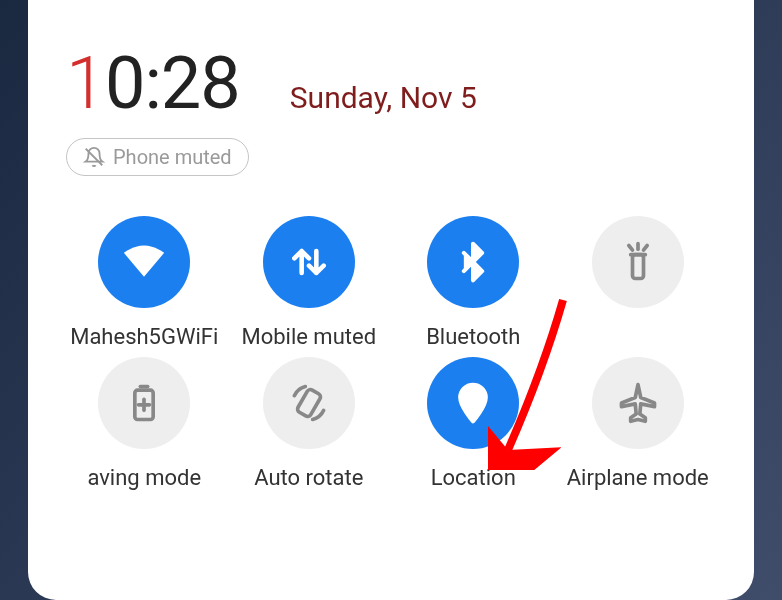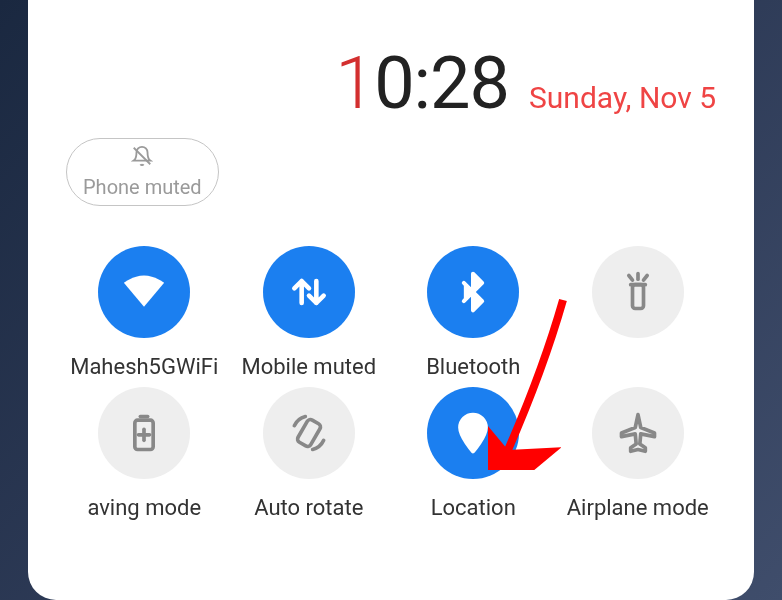--- a/index.html
+++ b/index.html
@@ -18,52 +18,51 @@
     width: 726px;
     height: 600px;
     background: #ffffff;
     border-radius: 0 0 28px 28px;
     padding: 48px 38px 0 38px;
   }
   .header {
     display: flex;
     align-items: baseline;
     gap: 20px;
-    justify-content: flex-end;
   }
   .clock {
     font-size: 72px;
     font-weight: 400;
     color: #222;
     letter-spacing: -1px;
     line-height: 1;
   }
   .clock .leading {
     color: #d32f2f;
     font-weight: 300;
   }
   .date {
     font-size: 30px;
-    color: #ef4444;
+    color: #7f1d1d;
     font-weight: 400;
+    margin-left: 30px;
   }
   .status-row {
     margin-top: 18px;
     display: flex;
   }
   .chip {
     display: inline-flex;
     align-items: center;
     gap: 8px;
     border: 1.5px solid #c5c5c5;
     border-radius: 999px;
     padding: 6px 16px;
     color: #9a9a9a;
     font-size: 20px;
-    flex-direction: column;
   }
   .chip svg { width: 22px; height: 22px; }
   .grid {
     margin-top: 40px;
     display: grid;
     grid-template-columns: repeat(4, 1fr);
     row-gap: 56px;
     column-gap: 10px;
     gap: 8px;
   }

